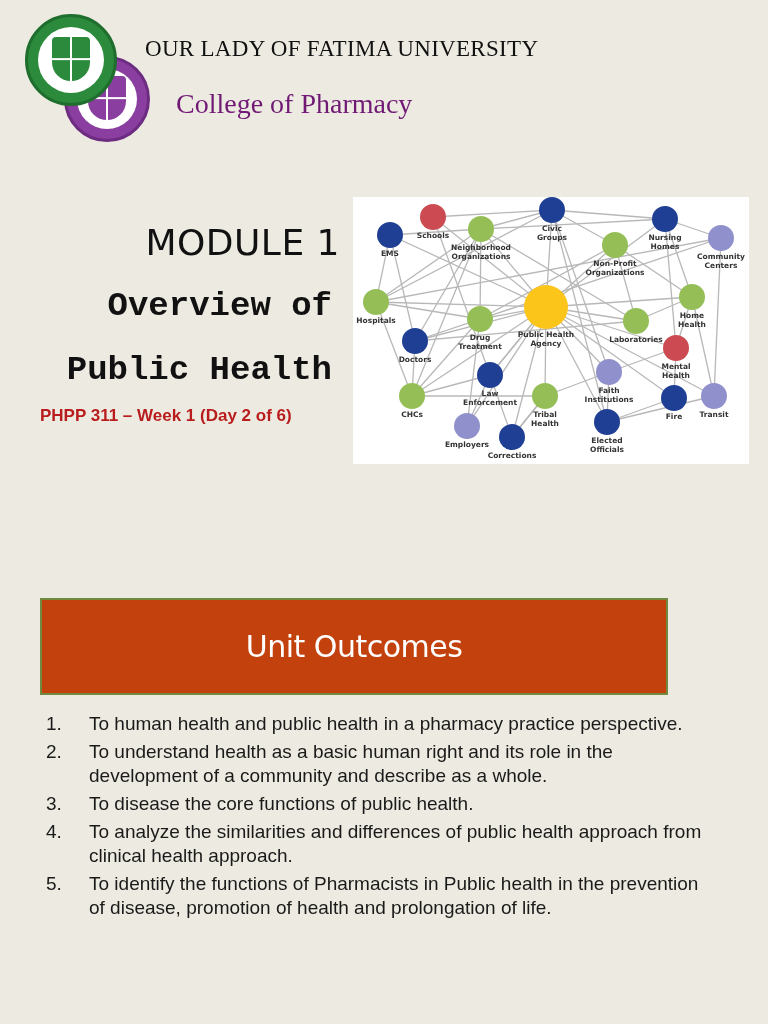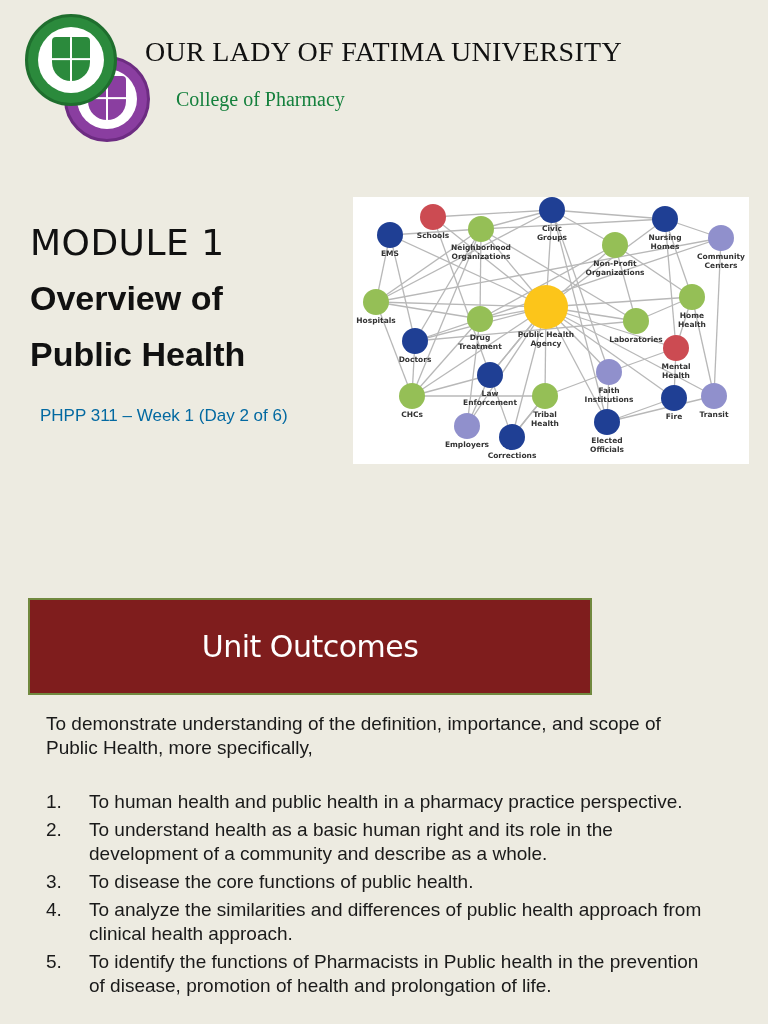--- a/index.html
+++ b/index.html
@@ -32,48 +32,48 @@
   .seal-green .shield { background: #2b8a3c; }
   .seal-purple .shield { background: #8a3ea0; }
   .seal .shield::before, .seal .shield::after {
     content: ""; position: absolute; background: #fff;
   }
   .seal .shield::before { left: 50%; top: 0; bottom: 0; width: 2px; transform: translateX(-50%); }
   .seal .shield::after { top: 50%; left: 0; right: 0; height: 2px; transform: translateY(-50%); }
 
   .uni-name {
     position: absolute; left: 145px; top: 36px;
-    font-family: "Liberation Serif", serif; font-size: 28px; letter-spacing: 0.3px;
+    font-family: "Liberation Serif", serif; font-size: 23px; letter-spacing: 0.3px;
     color: #111;
   }
   .college-name {
     position: absolute; left: 176px; top: 88px;
-    font-family: "Liberation Serif", serif; font-size: 20px; color: #15803d;
-  }
-
-  .module-block { position: absolute; left: 30px; top: 216px; width: 320px; text-align: left; }
+    font-family: "Liberation Serif", serif; font-size: 28px; color: #701a75;
+  }
+
+  .module-block { position: absolute; left: 20px; top: 216px; width: 320px; text-align: right; }
   .module-label { font-family: "DejaVu Sans", sans-serif; font-size: 36px; font-weight: normal; line-height: 54px; margin: 0; letter-spacing: 0.5px; }
-  .module-title { font-family: Liberation Sans, sans-serif; font-size: 34px; font-weight: bold; line-height: 56px; margin: 0; }
+  .module-title { font-family: Liberation Mono, monospace; font-size: 34px; font-weight: bold; line-height: 56px; margin: 8px; }
   .course-code {
     position: absolute; left: 40px; top: 406px;
-    font-family: "Liberation Sans", sans-serif; font-weight: normal; font-size: 17px; color: #0369a1;
+    font-family: "Liberation Sans", sans-serif; font-weight: bold; font-size: 17px; color: #b91c1c;
   }
 
   .network-panel {
     position: absolute; left: 353px; top: 197px; width: 396px; height: 267px;
     background: #ffffff;
   }
   .network-panel svg { position: absolute; left: 0; top: 0; }
   .net-label {
     font-family: "DejaVu Sans", sans-serif; font-weight: bold; font-size: 7.5px; fill: #333; text-anchor: middle;
   }
 
   .outcomes-banner {
-    position: absolute; left: 28px; top: 598px; width: 564px; height: 97px;
-    background: #7f1d1d; border: 2px solid #71893f; box-sizing: border-box;
+    position: absolute; left: 40px; top: 598px; width: 628px; height: 97px;
+    background: #c2410c; border: 2px solid #71893f; box-sizing: border-box;
     display: flex; align-items: center; justify-content: center;
   }
   .outcomes-title { color: #ffffff; font-family: "DejaVu Sans", sans-serif; font-size: 30px; font-weight: normal; letter-spacing: -0.5px; }
 
   .outcomes-body { position: absolute; left: 46px; top: 712px; width: 670px; font-family: "Liberation Sans", sans-serif; font-size: 19px; color: #1a1a1a; line-height: 24px; }
   .intro { margin: 0 0 30px 0; }
   .outcome-list { list-style: none; margin: 0; padding: 0; }
   .outcome-item { display: flex; margin-bottom: 4px; }
   .outcome-num { width: 43px; flex: 0 0 43px; }
   .outcome-text { flex: 1; }
@@ -270,21 +270,20 @@
         </g>
       </g>
   </svg>
 </div>
 
 <div class="outcomes-banner">
   <span class="outcomes-title">Unit Outcomes</span>
 </div>
 
 <div class="outcomes-body">
-  <p class="intro">To demonstrate understanding of the definition, importance, and scope of Public Health, more specifically,</p>
   <ol class="outcome-list">
     <li class="outcome-item">
       <span class="outcome-num">1.</span>
       <span class="outcome-text">To human health and public health in a pharmacy practice perspective.</span>
     </li>
     <li class="outcome-item">
       <span class="outcome-num">2.</span>
       <span class="outcome-text">To understand health as a basic human right and its role in the development of a community and describe as a whole.</span>
     </li>
     <li class="outcome-item">

